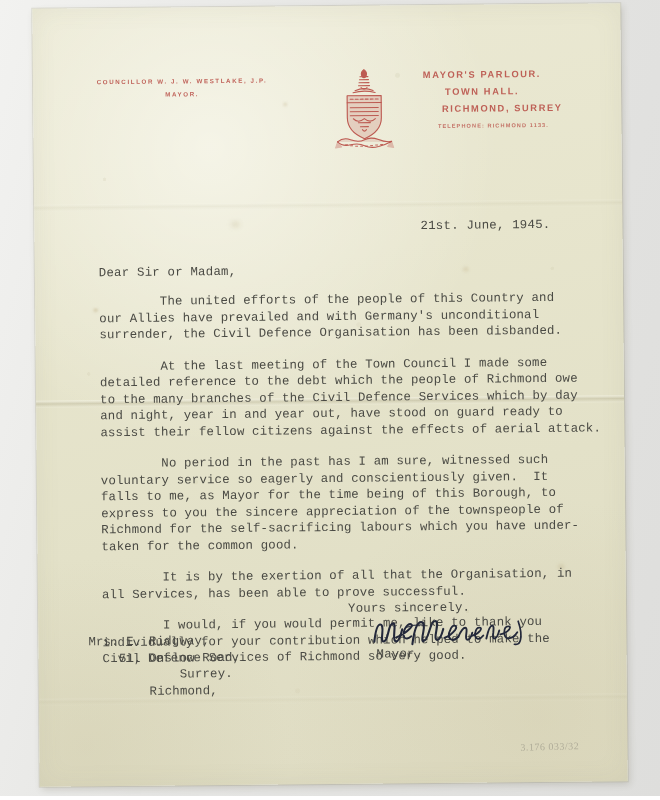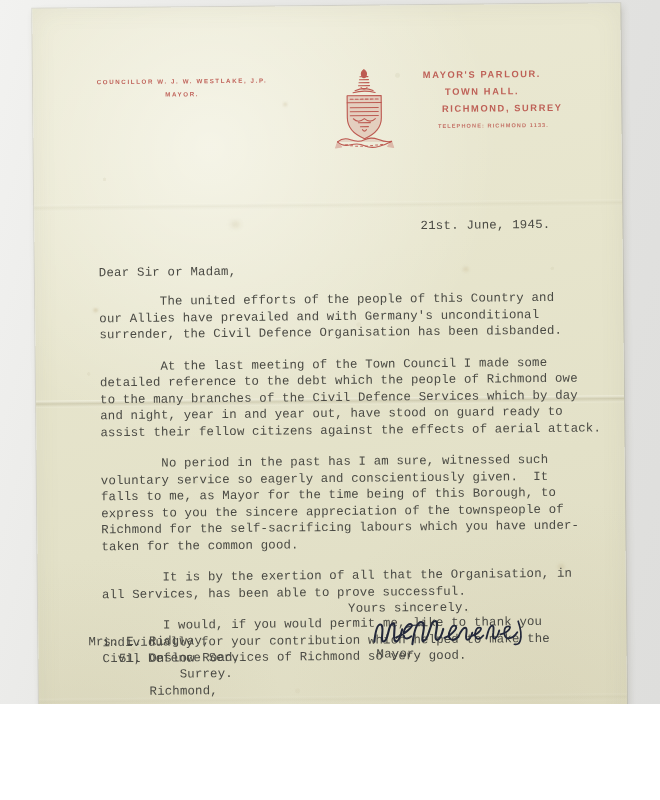--- a/index.html
+++ b/index.html
@@ -3,21 +3,21 @@
 <meta charset="utf-8">
 <style>
   html, body {
     margin: 0;
     padding: 0;
     background: #ffffff;
   }
   #scene {
     position: relative;
     width: 660px;
-    height: 704px;
+    height: 796px;
     overflow: hidden;
     background: #a3a3a3;
     font-family: "Liberation Sans", sans-serif;
   }
   
   #backdrop {
     position: absolute;
     inset: 0;
     background:
       linear-gradient(105deg, #f2f2f0 0%, #e6e6e4 40%, #dededc 100%);

